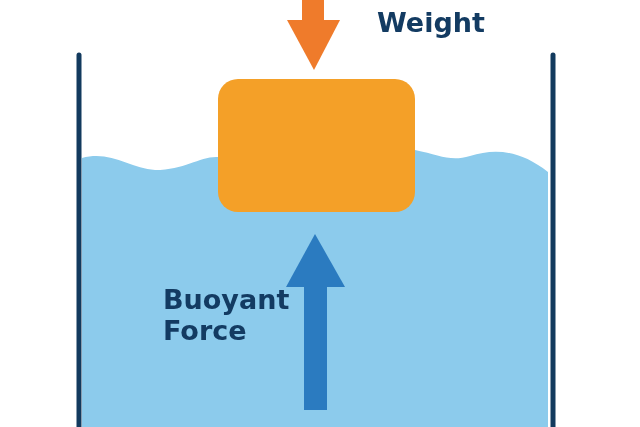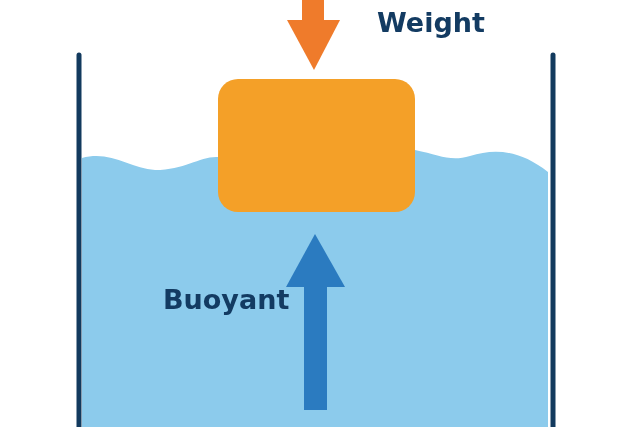--- a/index.html
+++ b/index.html
@@ -30,13 +30,14 @@
 
   <g>
     <polygon points="315,234 286,287 345,287" fill="#2b7bc0"></polygon>
     <rect x="304" y="286" width="23" height="124" fill="#2b7bc0"></rect>
   </g>
 </svg>
 
 <div id="weight-label" class="label">Weight</div>
 <div id="buoyant-label" class="label">
   <div>Buoyant</div>
+  <div>Force</div>
 </div>
 
 </body></html>

